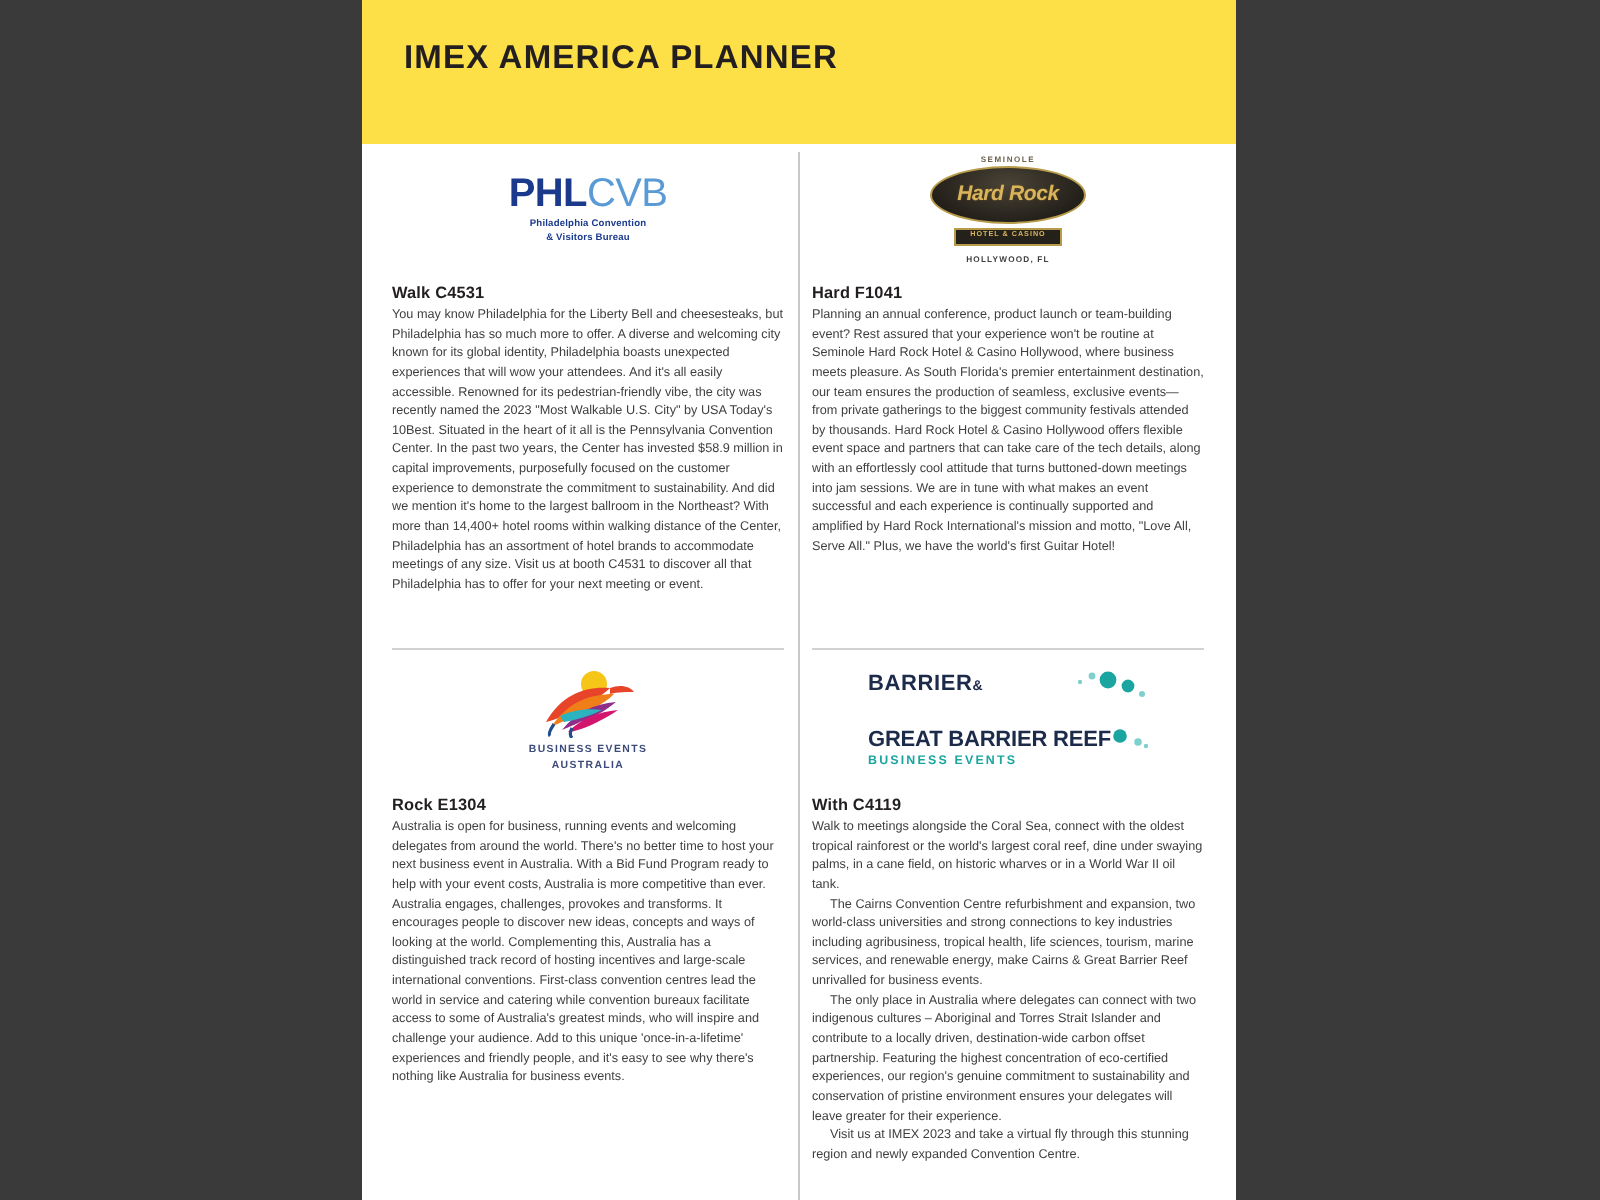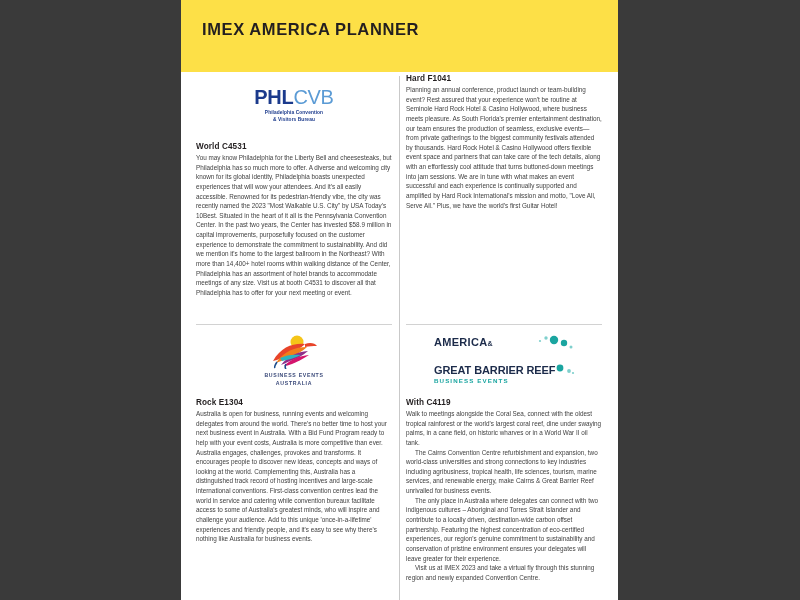--- a/index.html
+++ b/index.html
@@ -181,25 +181,37 @@
         <div class="phl-wrap">
           <div class="phl-main">
             <span class="phl-dark">PHL</span><span class="phl-light">CVB</span>
           </div>
           <div class="phl-sub">
             <div>Philadelphia Convention</div>
             <div>&amp; Visitors Bureau</div>
           </div>
         </div>
       </div>
-      <p class="booth-label">World C4531</p>
+      <p class="booth-label">Walk C4531</p>
       <p class="booth-body">You may know Philadelphia for the Liberty Bell and cheesesteaks, but Philadelphia has so much more to offer. A diverse and welcoming city known for its global identity, Philadelphia boasts unexpected experiences that will wow your attendees. And it's all easily accessible. Renowned for its pedestrian-friendly vibe, the city was recently named the 2023 "Most Walkable U.S. City" by USA Today's 10Best. Situated in the heart of it all is the Pennsylvania Convention Center. In the past two years, the Center has invested $58.9 million in capital improvements, purposefully focused on the customer experience to demonstrate the commitment to sustainability. And did we mention it's home to the largest ballroom in the Northeast? With more than 14,400+ hotel rooms within walking distance of the Center, Philadelphia has an assortment of hotel brands to accommodate meetings of any size. Visit us at booth C4531 to discover all that Philadelphia has to offer for your next meeting or event.</p>
     </div>
 
     <div class="cell cell-tr">
+      <div class="logo-box">
+        <div class="hr-wrap">
+          <div class="hr-sem">SEMINOLE</div>
+          <div class="hr-oval">
+            <span class="hr-name">Hard Rock</span>
+          </div>
+          <div class="hr-bar">
+              <span>HOTEL &amp; CASINO</span>
+            </div>
+          <div class="hr-loc">HOLLYWOOD, FL</div>
+        </div>
+      </div>
       <p class="booth-label">Hard F1041</p>
       <p class="booth-body">Planning an annual conference, product launch or team-building event? Rest assured that your experience won't be routine at Seminole Hard Rock Hotel &amp; Casino Hollywood, where business meets pleasure. As South Florida's premier entertainment destination, our team ensures the production of seamless, exclusive events—from private gatherings to the biggest community festivals attended by thousands. Hard Rock Hotel &amp; Casino Hollywood offers flexible event space and partners that can take care of the tech details, along with an effortlessly cool attitude that turns buttoned-down meetings into jam sessions. We are in tune with what makes an event successful and each experience is continually supported and amplified by Hard Rock International's mission and motto, "Love All, Serve All." Plus, we have the world's first Guitar Hotel!</p>
     </div>
 
     <div class="cell cell-bl">
       <div class="logo-box">
         <div class="bea-wrap">
           <div class="bea-mark">
             <svg width="54" height="34" viewBox="0 0 54 34">
               <circle cx="30" cy="7" r="6.5" fill="#f5c518"></circle>
@@ -229,21 +241,21 @@
           <svg class="cairns-dots" viewBox="0 0 52 42">
             <circle cx="30" cy="6" r="4.2" fill="#1aa5a0"></circle>
             <circle cx="40" cy="9" r="3.2" fill="#1aa5a0"></circle>
             <circle cx="22" cy="4" r="1.7" fill="#7fd0cd"></circle>
             <circle cx="16" cy="7" r="1.1" fill="#7fd0cd"></circle>
             <circle cx="47" cy="13" r="1.5" fill="#7fd0cd"></circle>
             <circle cx="36" cy="34" r="3.4" fill="#1aa5a0"></circle>
             <circle cx="45" cy="37" r="1.9" fill="#7fd0cd"></circle>
             <circle cx="49" cy="39" r="1.1" fill="#7fd0cd"></circle>
           </svg>
-          <div class="cairns-l1"><span>AMERICA</span><span class="amp">&amp;</span></div>
+          <div class="cairns-l1"><span>BARRIER</span><span class="amp">&amp;</span></div>
           <div class="cairns-l2">GREAT BARRIER REEF</div>
           <div class="cairns-l3">BUSINESS EVENTS</div>
         </div>
       </div>
       <p class="booth-label">With C4119</p>
       <p class="booth-body">Walk to meetings alongside the Coral Sea, connect with the oldest tropical rainforest or the world's largest coral reef, dine under swaying palms, in a cane field, on historic wharves or in a World War II oil tank.</p>
       <p class="booth-body indented">The Cairns Convention Centre refurbishment and expansion, two world-class universities and strong connections to key industries including agribusiness, tropical health, life sciences, tourism, marine services, and renewable energy, make Cairns &amp; Great Barrier Reef unrivalled for business events.</p>
       <p class="booth-body indented">The only place in Australia where delegates can connect with two indigenous cultures – Aboriginal and Torres Strait Islander and contribute to a locally driven, destination-wide carbon offset partnership. Featuring the highest concentration of eco-certified experiences, our region's genuine commitment to sustainability and conservation of pristine environment ensures your delegates will leave greater for their experience.</p>
       <p class="booth-body indented">Visit us at IMEX 2023 and take a virtual fly through this stunning region and newly expanded Convention Centre.</p>
     </div>

